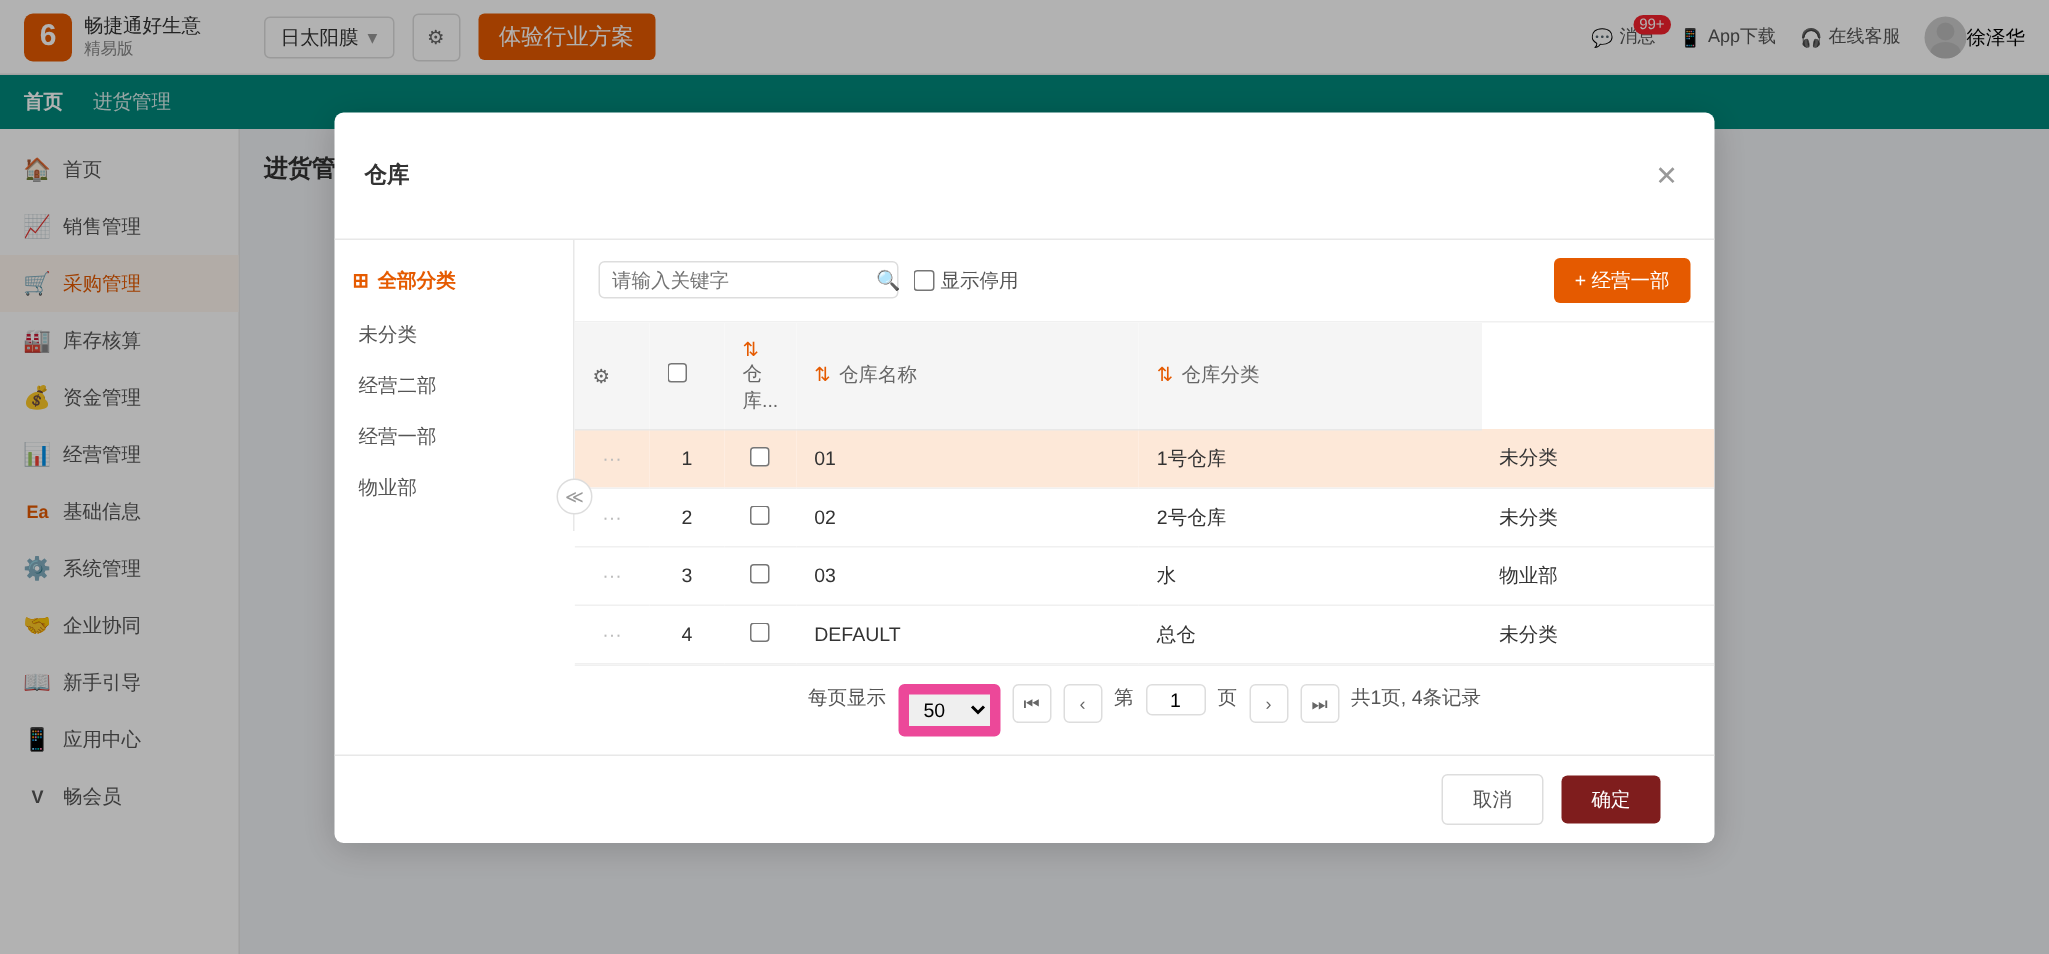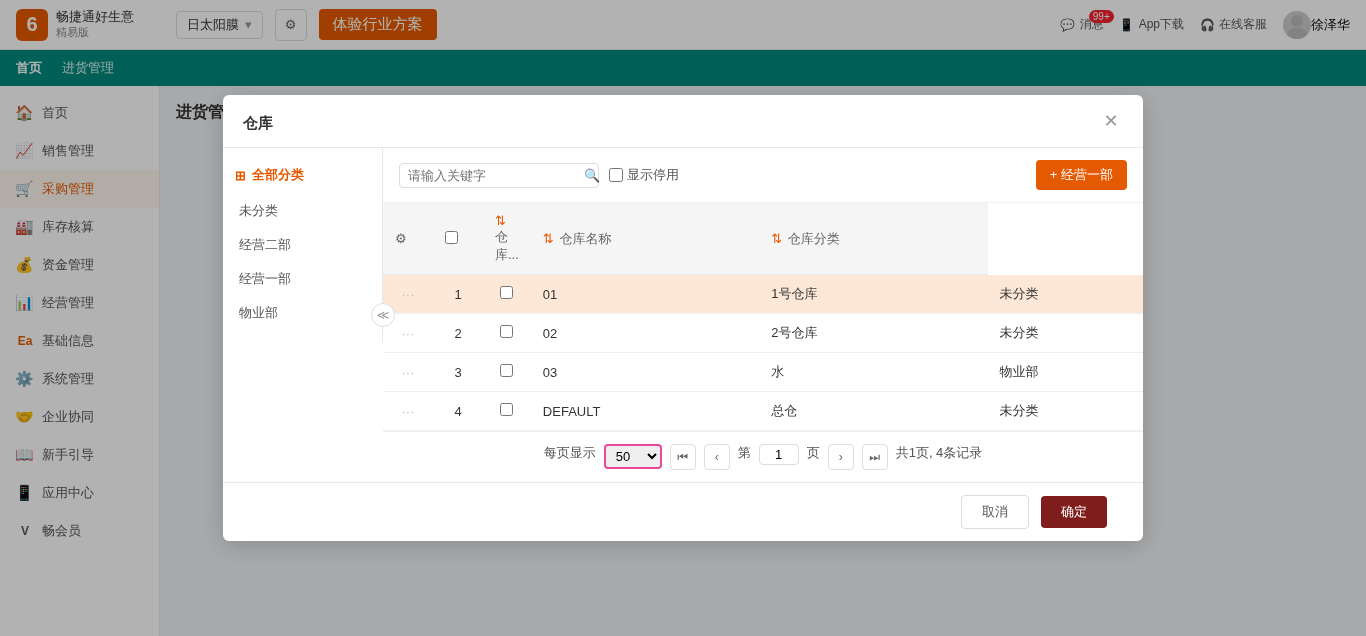--- a/index.html
+++ b/index.html
@@ -133,22 +133,22 @@
     .modal {
       background: #fff;
       border-radius: 6px;
       width: 920px;
       max-height: 580px;
       display: flex; flex-direction: column;
       box-shadow: 0 4px 24px rgba(0,0,0,0.18);
       overflow: hidden;
     }
     .modal-header {
-      display: flex; align-items: flex-end; justify-content: space-between;
-      padding: 14px 20px;
+      display: flex; align-items: center; justify-content: space-between;
+      padding: 30px 20px;
       border-bottom: 1px solid #e8e8e8;
     }
     .modal-title { font-size: 15px; font-weight: bold; color: #333; }
     .modal-close {
       cursor: pointer; color: #999; font-size: 18px;
       width: 24px; height: 24px; display: flex; align-items: center; justify-content: center;
     }
     .modal-body {
       display: flex; flex: 1; overflow: hidden;
     }
@@ -227,21 +227,21 @@
     .col-gear { width: 50px; text-align: center; }
 
     
     .modal-pagination {
       display: flex; align-items: flex-start; justify-content: center;
       padding: 12px 16px;
       border-top: 1px solid #f0f0f0;
       gap: 8px; font-size: 13px; color: #555;
     }
     .page-size-select {
-      border: 2px solid #ec4899; border-radius: 4px;
+      border: 7px solid #ec4899; border-radius: 4px;
       padding: 2px 6px; font-size: 13px; cursor: pointer;
     }
     .page-nav-btn {
       width: 26px; height: 26px;
       border: 1px solid #ddd; border-radius: 4px;
       display: flex; align-items: center; justify-content: center;
       cursor: pointer; background: #fff; font-size: 12px; color: #666;
     }
     .page-nav-btn:disabled { color: #ccc; cursor: not-allowed; }
     .page-input {

